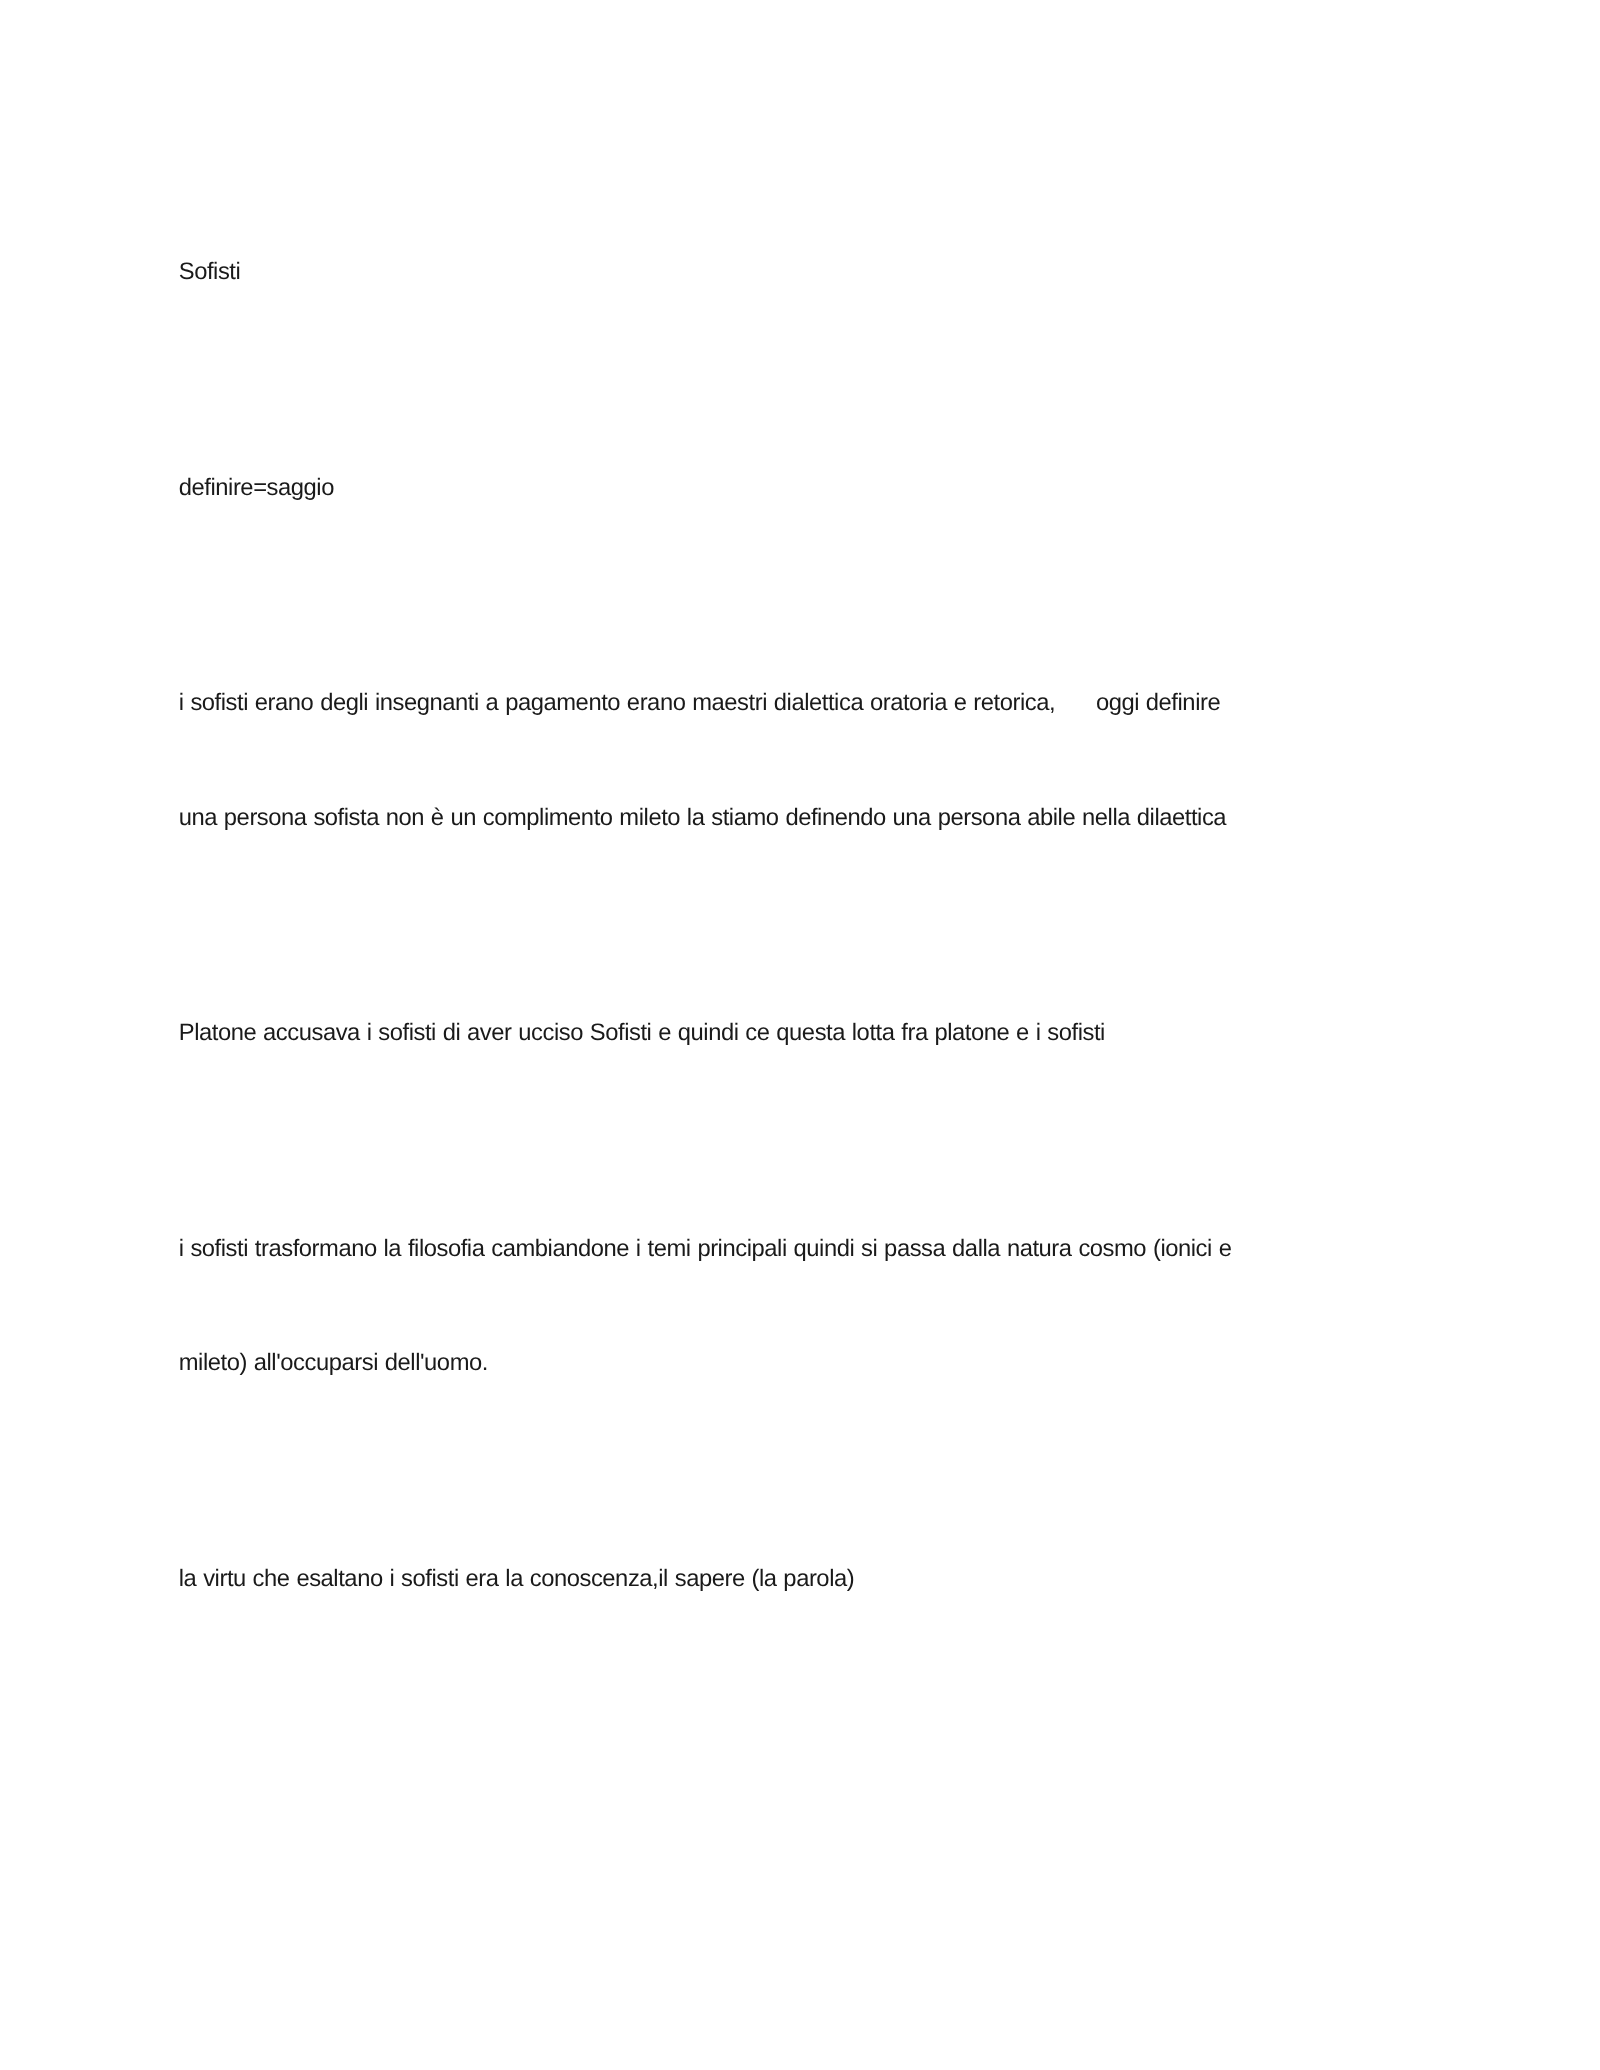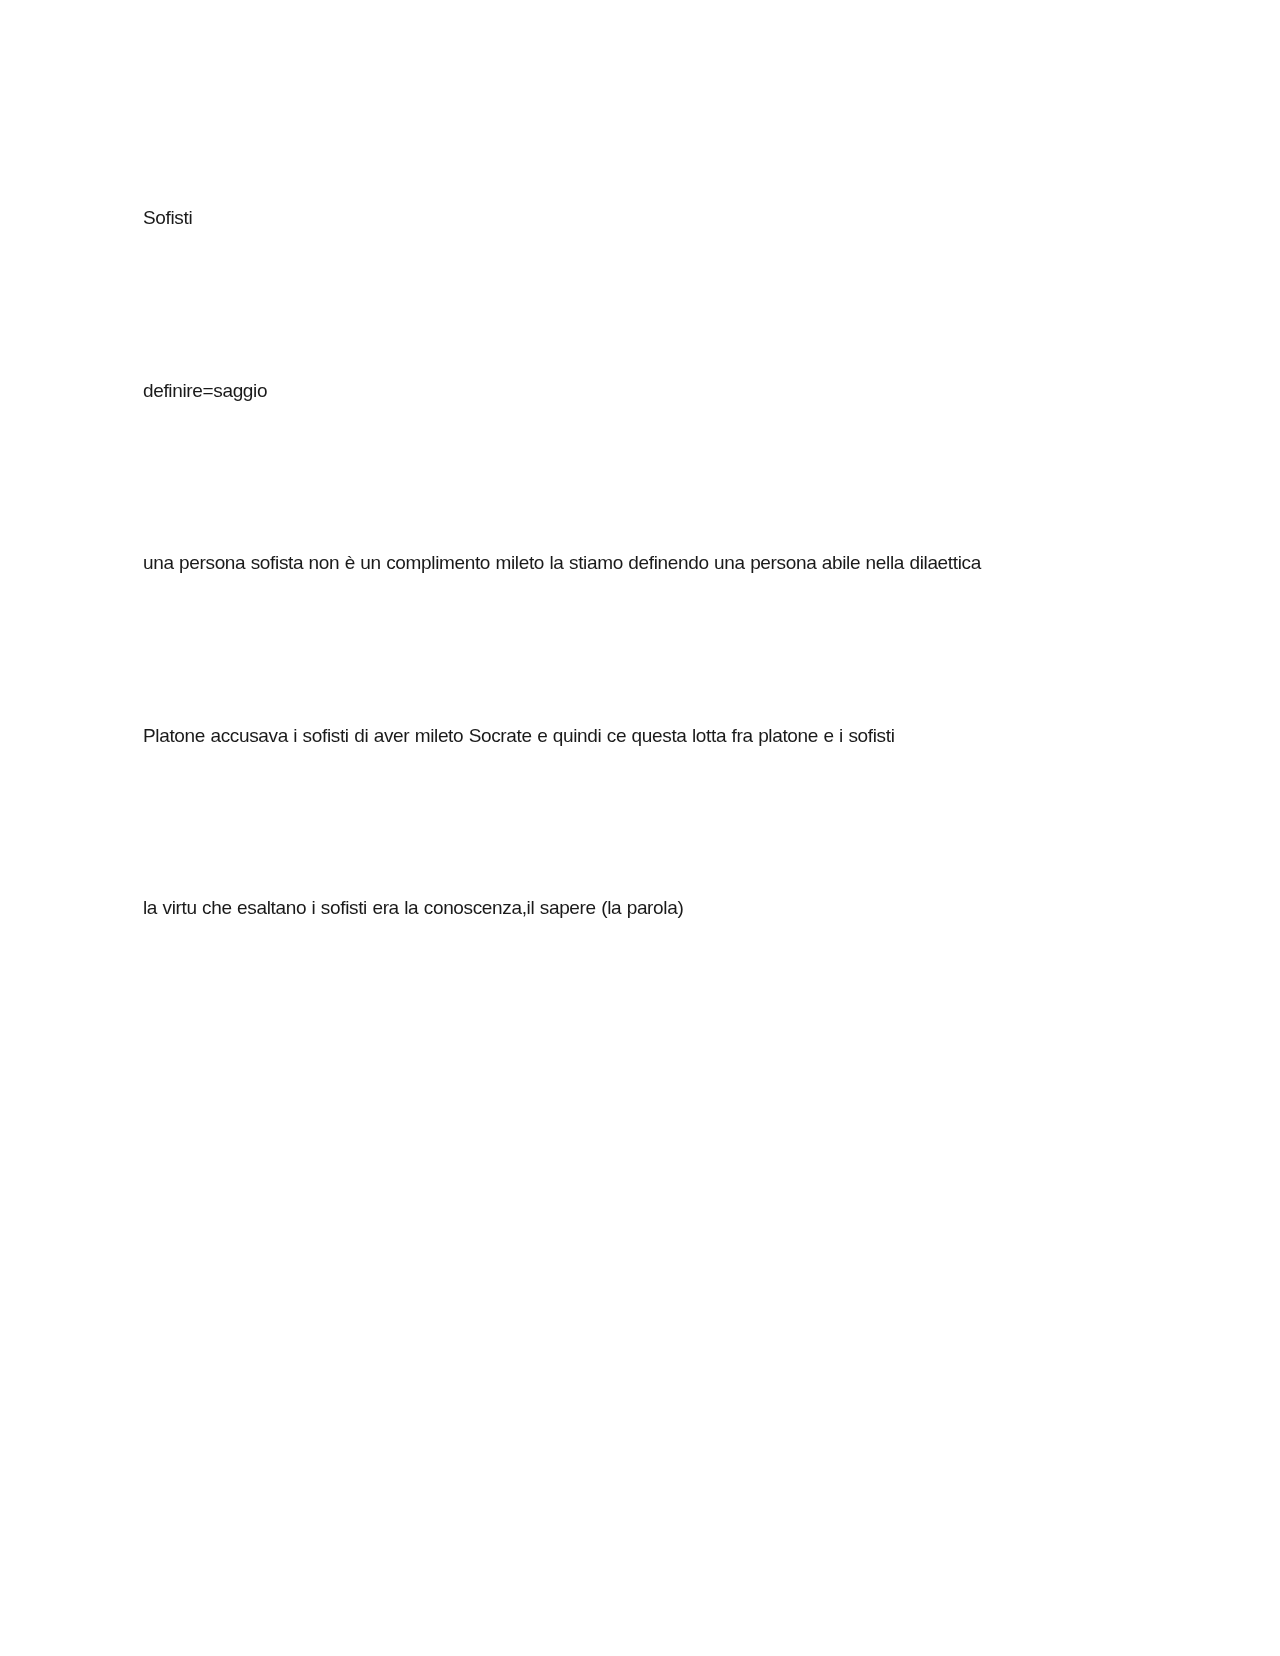--- a/index.html
+++ b/index.html
@@ -50,27 +50,32 @@
 
     <p class="para">
       <span class="line">Sofisti</span>
     </p>
 
     <p class="para">
       <span class="line">definire=saggio</span>
     </p>
 
     <p class="para">
+      <span class="line">i sofisti erano degli insegnanti a pagamento erano maestri dialettica oratoria e retorica,      oggi definire</span>
       <span class="line">una persona sofista non è un complimento mileto la stiamo definendo una persona abile nella dilaettica</span>
     </p>
 
     <p class="para">
-      <span class="line">Platone accusava i sofisti di aver mileto Socrate e quindi ce questa lotta fra platone e i sofisti</span>
+      <span class="line">Platone accusava i sofisti di aver ucciso Sofisti e quindi ce questa lotta fra platone e i sofisti</span>
     </p>
 
+    <p class="para">
+      <span class="line">i sofisti trasformano la filosofia cambiandone i temi principali quindi si passa dalla natura cosmo (ionici e</span>
+      <span class="line">mileto) all'occuparsi dell'uomo.</span>
+    </p>
 
     <p class="para">
       <span class="line">la virtu che esaltano i sofisti era la conoscenza,il sapere (la parola)</span>
     </p>
 
 
     <p class="para">
       
     </p>
 

